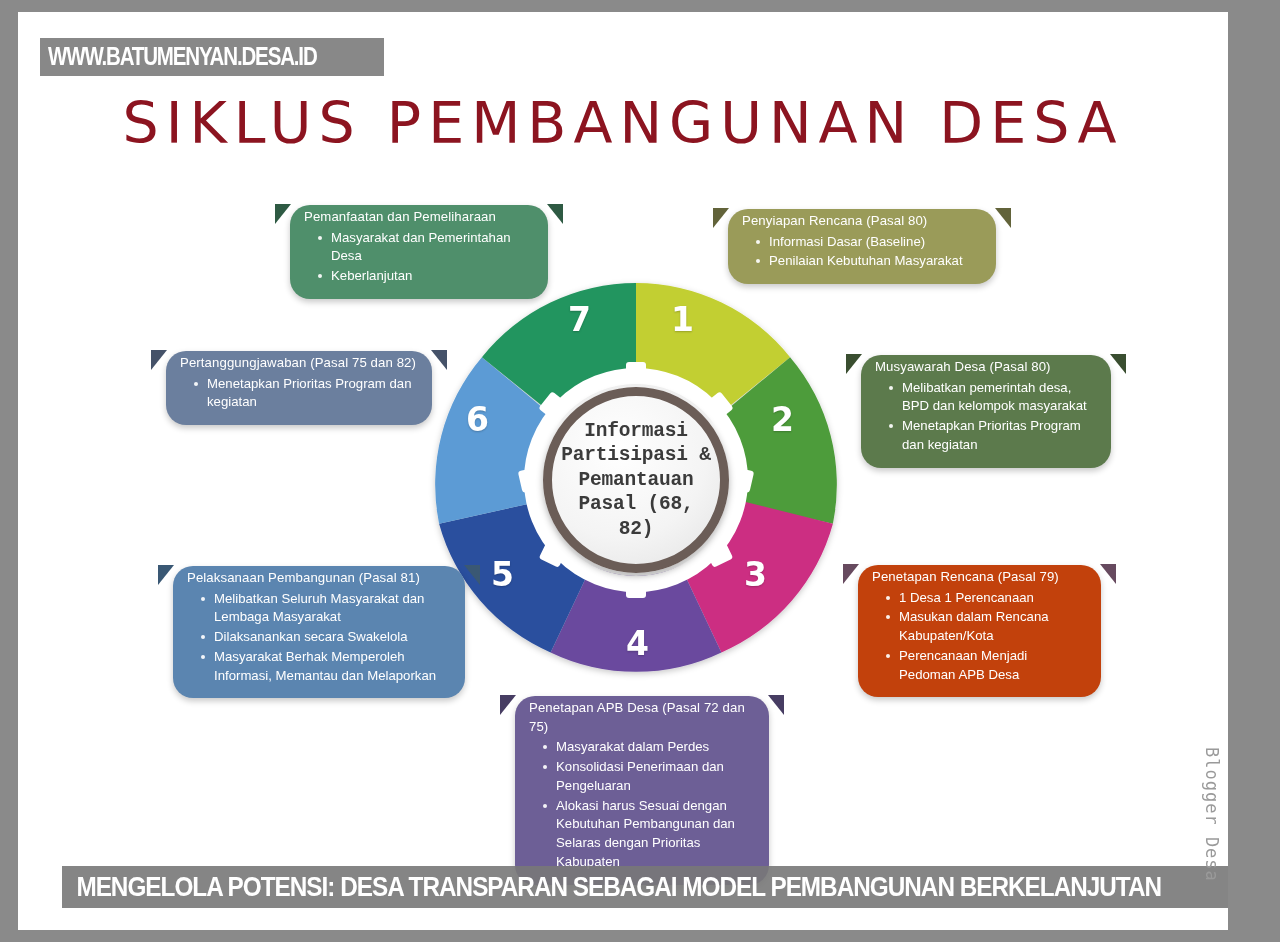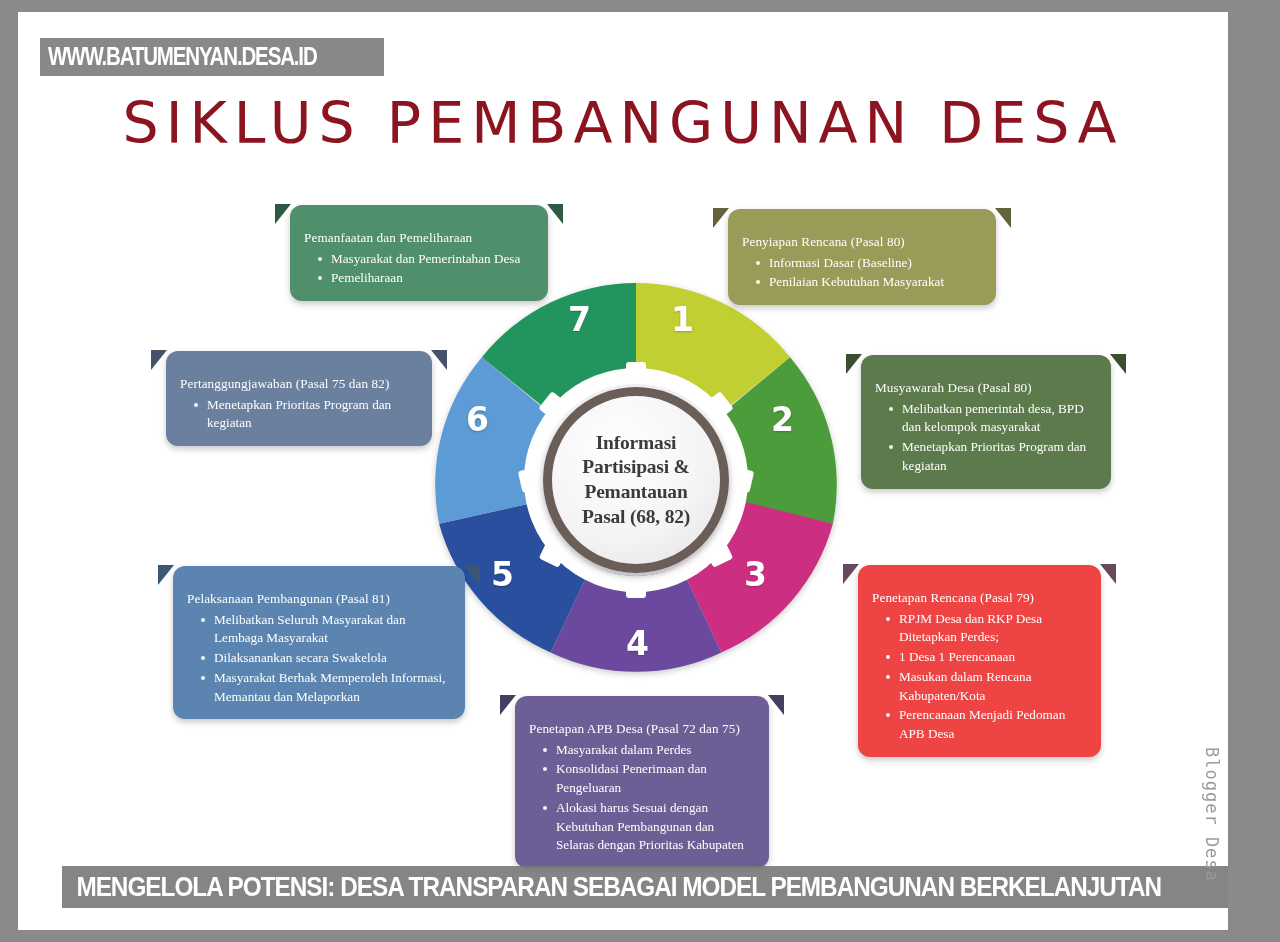--- a/index.html
+++ b/index.html
@@ -100,45 +100,44 @@
     border: 9px solid #6b5d57;
     display: flex; align-items: center; justify-content: center;
     box-shadow: 0 3px 7px rgba(0,0,0,0.30);
   }
   .hub-text {
     text-align: center;
     color: #3b3b3b;
     font-size: 19.5px;
     line-height: 1.26;
     font-weight: bold;
-    font-family: Liberation Serif, serif;
+    font-family: Liberation Mono, monospace;
     letter-spacing: -0.2px;
     padding: 0 6px;
   }
   .seg-num {
     position: absolute;
     color: #ffffff;
     font-size: 33px;
     font-weight: bold;
     font-family: "DejaVu Sans", sans-serif;
     text-shadow: 0 1px 2px rgba(0,0,0,0.22);
     pointer-events: none;
   }
 
   
   .box {
     position: absolute;
-    border-radius: 12px;
-    padding: 24px 14px 13px 14px;
+    border-radius: 20px;
+    padding: 3px 14px 13px 14px;
     color: #ffffff;
     font-size: 13.2px;
     line-height: 1.42;
     box-shadow: 0 3px 6px rgba(0,0,0,0.22);
     z-index: 10;
-    font-family: Liberation Serif, serif;
   }
   .box .bt {
     font-weight: normal;
     margin-bottom: 2px;
     letter-spacing: 0.1px;
   }
   .box ul { list-style: none; padding-left: 14px; }
   .box li {
     position: relative;
     padding-left: 13px;
@@ -158,21 +157,21 @@
     top: -1px;
     width: 0; height: 0;
     border-style: solid;
   }
   .ribbon-l { left: -15px; border-width: 0 0 20px 16px; }
   .ribbon-r { right: -15px; border-width: 0 16px 20px 0; }
 
   .b7  { background:#4f8f6b; } .b7 .ribbon-l  { border-color: transparent transparent transparent #2e5a43; } .b7 .ribbon-r  { border-color: transparent #2e5a43 transparent transparent; }
   .b1  { background:#9a9b59; } .b1 .ribbon-l  { border-color: transparent transparent transparent #62633a; } .b1 .ribbon-r  { border-color: transparent #62633a transparent transparent; }
   .b2  { background:#5c7a4c; } .b2 .ribbon-l  { border-color: transparent transparent transparent #3a4e30; } .b2 .ribbon-r  { border-color: transparent #3a4e30 transparent transparent; }
-  .b3  { background:#ef4444; } .b3 .ribbon-l  { border-color: transparent transparent transparent #674a5f; } .b3 .ribbon-r  { border-color: transparent #674a5f transparent transparent; }
+  .b3  { background:#c2410c; } .b3 .ribbon-l  { border-color: transparent transparent transparent #674a5f; } .b3 .ribbon-r  { border-color: transparent #674a5f transparent transparent; }
   .b4  { background:#6d5f96; } .b4 .ribbon-l  { border-color: transparent transparent transparent #473d63; } .b4 .ribbon-r  { border-color: transparent #473d63 transparent transparent; }
   .b5  { background:#5b85b0; } .b5 .ribbon-l  { border-color: transparent transparent transparent #3a5874; } .b5 .ribbon-r  { border-color: transparent #3a5874 transparent transparent; }
   .b6  { background:#6b7f9e; } .b6 .ribbon-l  { border-color: transparent transparent transparent #455269; } .b6 .ribbon-r  { border-color: transparent #455269 transparent transparent; }
 
   #box7 { left: 272px; top: 193px;  width: 258px; }
   #box1 { left: 710px; top: 197px;  width: 268px; }
   #box2 { left: 843px; top: 343px;  width: 250px; }
   #box3 { left: 840px; top: 553px;  width: 243px; }
   #box4 { left: 497px; top: 684px;  width: 254px; }
   #box5 { left: 155px; top: 554px;  width: 292px; }
@@ -242,21 +241,21 @@
         </div>
       </div>
     </div>
 
     <div class="box b7" id="box7">
       <span class="ribbon-l"></span>
       <span class="ribbon-r"></span>
       <div class="bt">Pemanfaatan dan Pemeliharaan</div>
       <ul>
         <li>Masyarakat dan Pemerintahan Desa</li>
-        <li>Pemeliharaan</li>
+        <li>Keberlanjutan</li>
       </ul>
     </div>
 
     <div class="box b1" id="box1">
       <span class="ribbon-l"></span>
       <span class="ribbon-r"></span>
       <div class="bt">Penyiapan Rencana (Pasal 80)</div>
       <ul>
         <li>Informasi Dasar (Baseline)</li>
         <li>Penilaian Kebutuhan Masyarakat</li>
@@ -271,21 +270,20 @@
         <li>Melibatkan pemerintah desa, BPD dan kelompok masyarakat</li>
         <li>Menetapkan Prioritas Program dan kegiatan</li>
       </ul>
     </div>
 
     <div class="box b3" id="box3">
       <span class="ribbon-l"></span>
       <span class="ribbon-r"></span>
       <div class="bt">Penetapan Rencana (Pasal 79)</div>
       <ul>
-        <li>RPJM Desa dan RKP Desa Ditetapkan Perdes;</li>
         <li>1 Desa 1 Perencanaan</li>
         <li>Masukan dalam Rencana Kabupaten/Kota</li>
         <li>Perencanaan Menjadi Pedoman APB Desa</li>
       </ul>
     </div>
 
     <div class="box b4" id="box4">
       <span class="ribbon-l"></span>
       <span class="ribbon-r"></span>
       <div class="bt">Penetapan APB Desa (Pasal 72 dan 75)</div>

